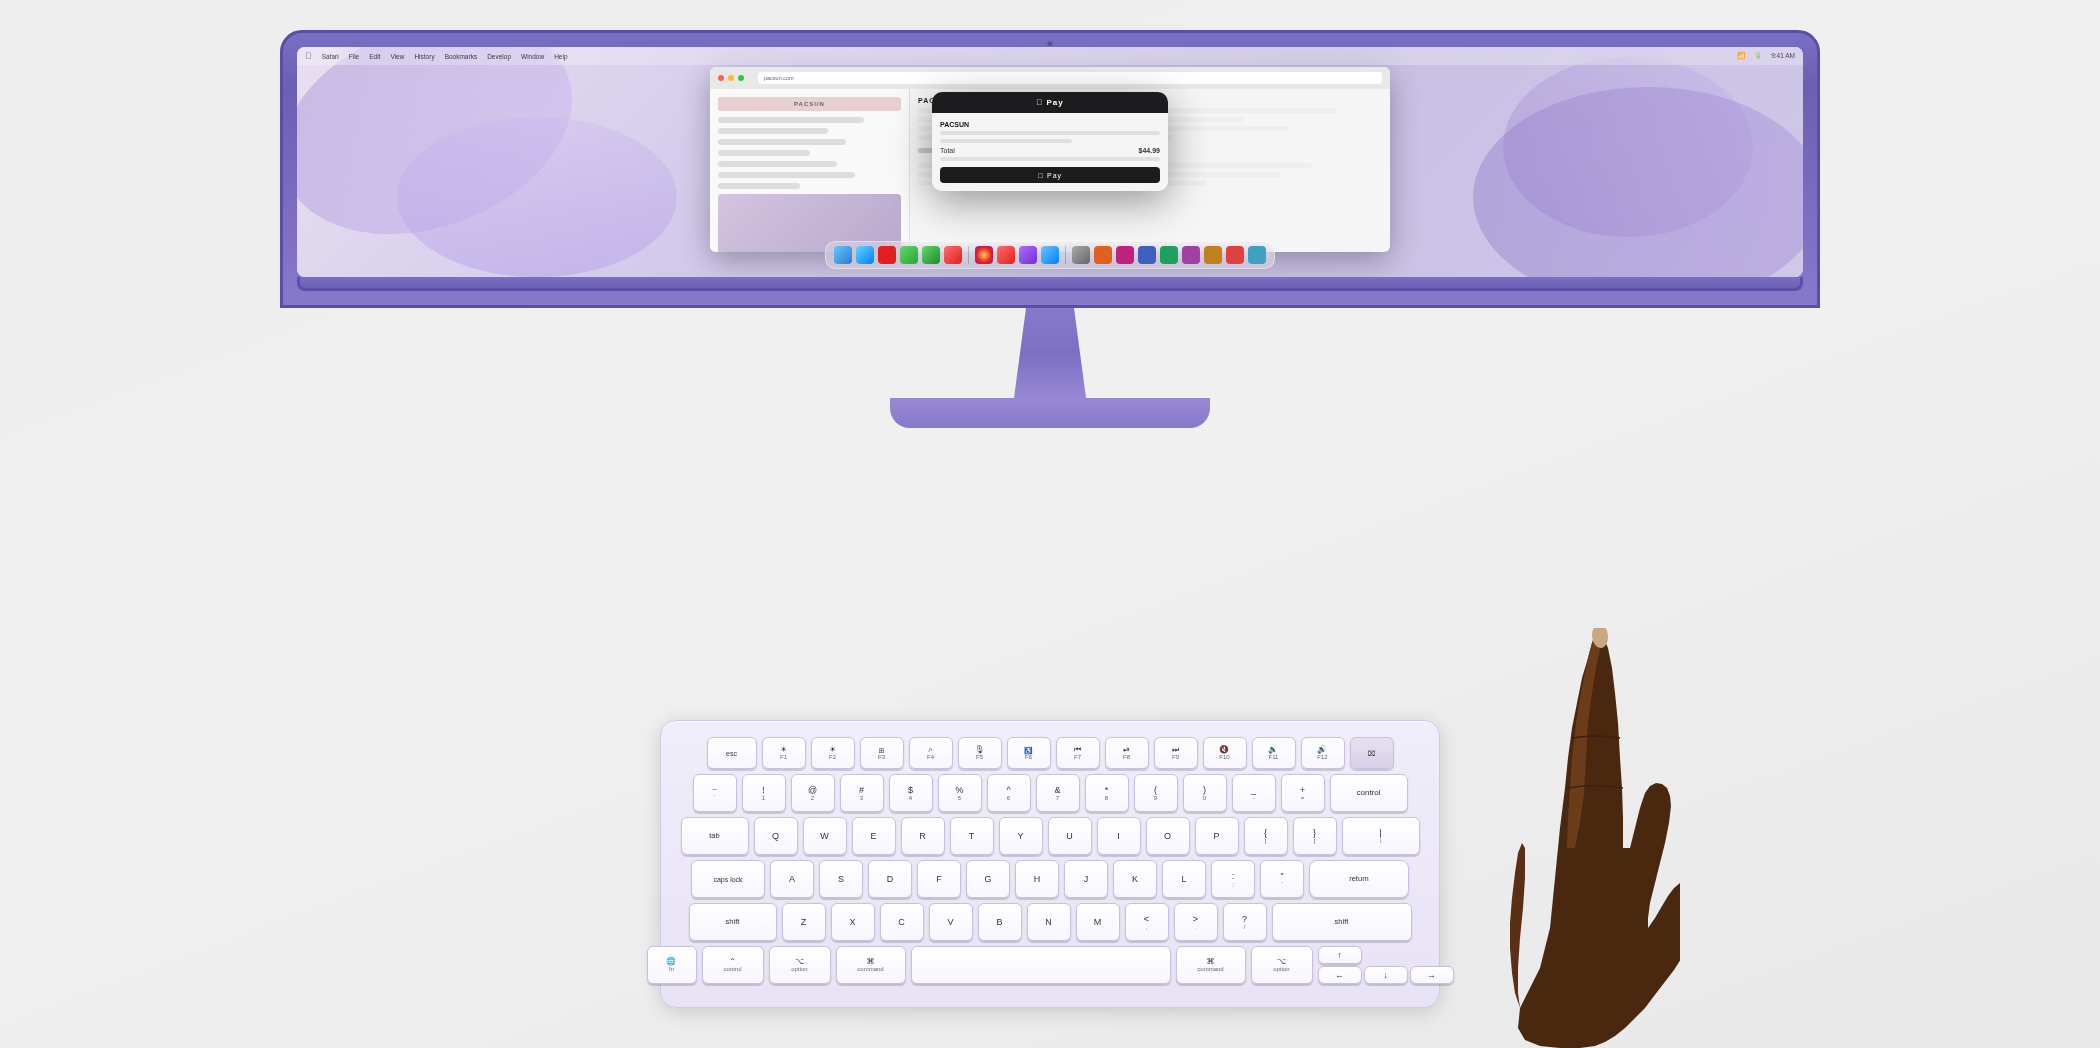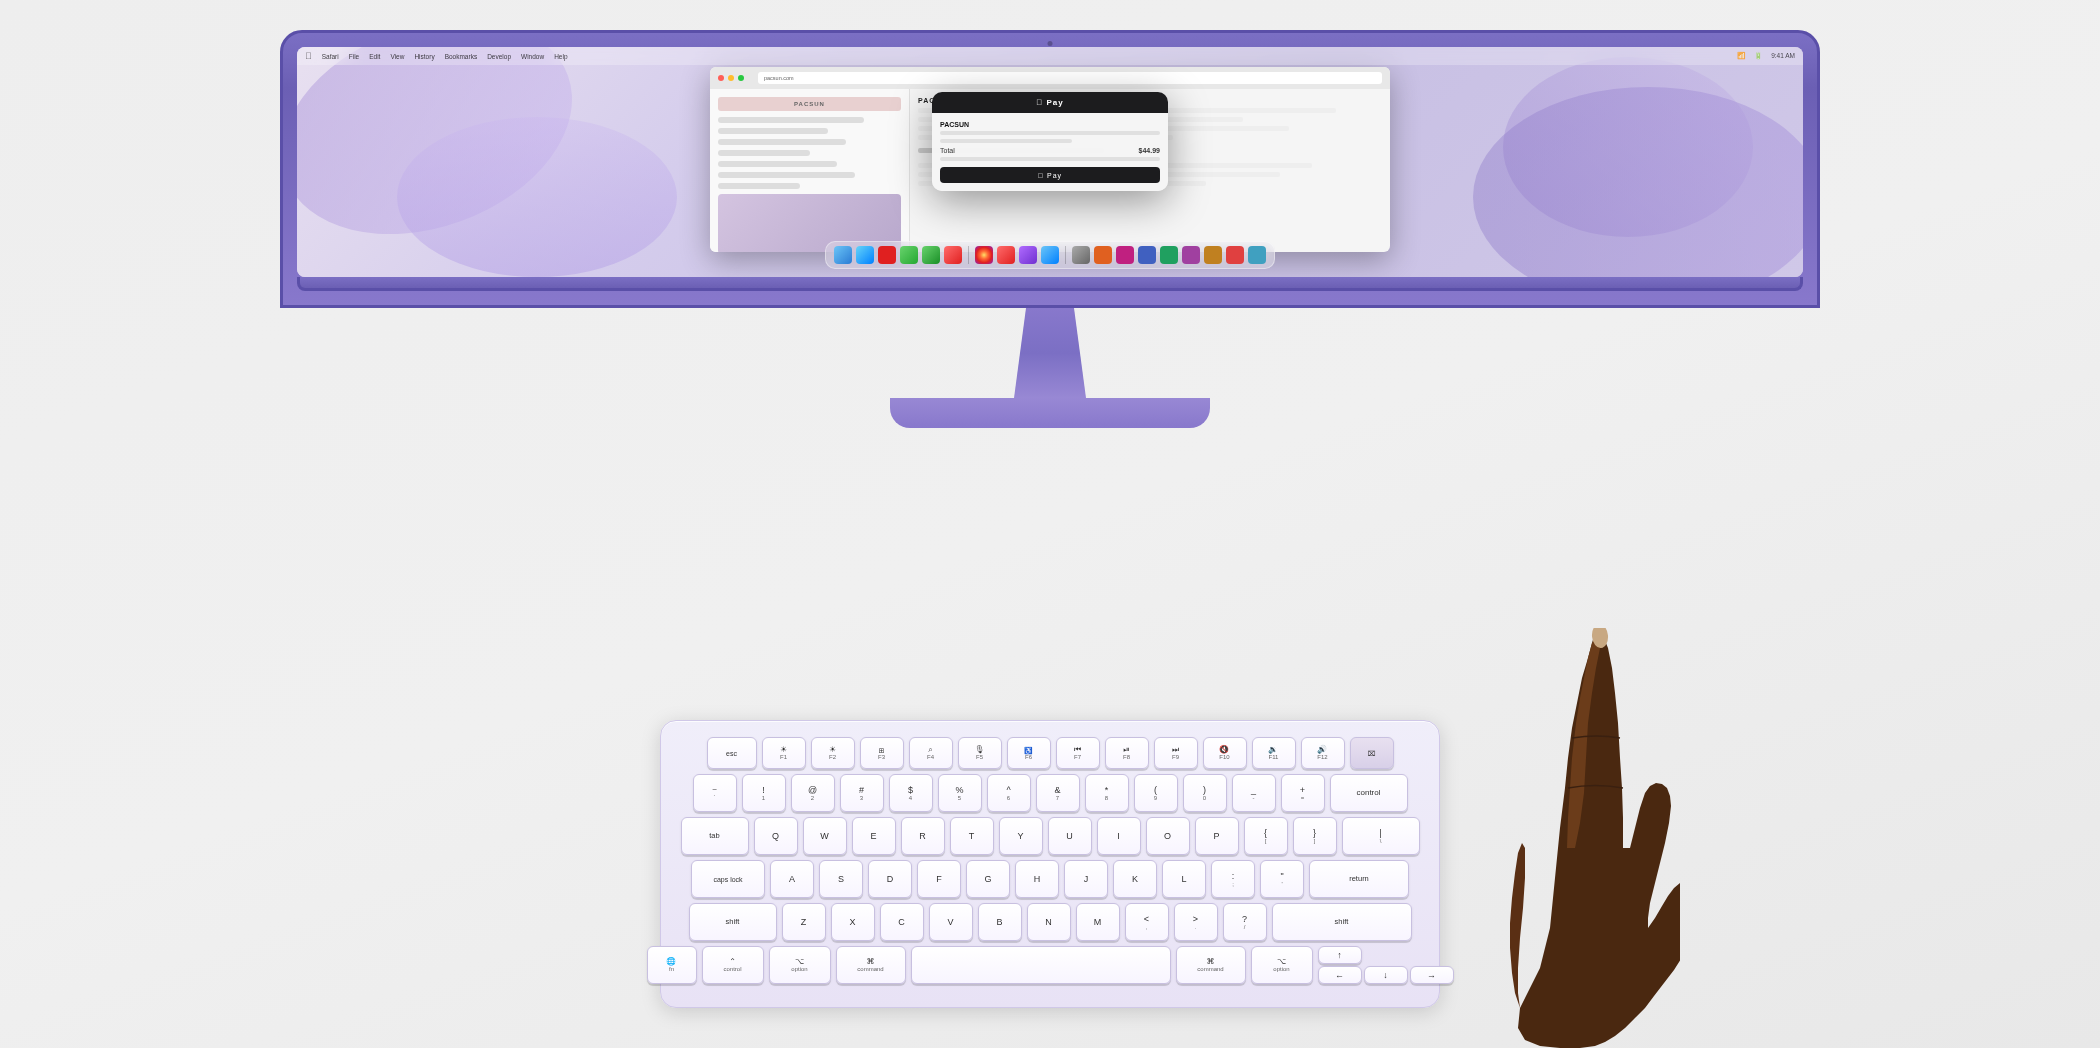--- a/index.html
+++ b/index.html
@@ -370,21 +370,21 @@
     .key-sublabel {
       font-size: 6px;
       color: #666;
       line-height: 1;
     }
 
     
     .key-sm { width: 44px; height: 38px; }
     .key-fn-row { width: 44px; height: 32px; }
     .key-fn-first { width: 50px; height: 32px; }
-    .key-wider { width: 100px; height: 38px; }
+    .key-wider { width: 100px; height: 38px; border-radius: 8px; }
     .key-space { width: 260px; height: 38px; }
     .key-tab { width: 68px; height: 38px; }
     .key-caps { width: 74px; height: 38px; }
     .key-shift { width: 88px; height: 38px; }
     .key-enter { width: 78px; height: 38px; }
     .key-backspace { width: 78px; height: 38px; }
     .key-command { width: 70px; height: 38px; }
     .key-option { width: 62px; height: 38px; }
     .key-control { width: 62px; height: 38px; }
     .key-fn-sm { width: 50px; height: 38px; }

